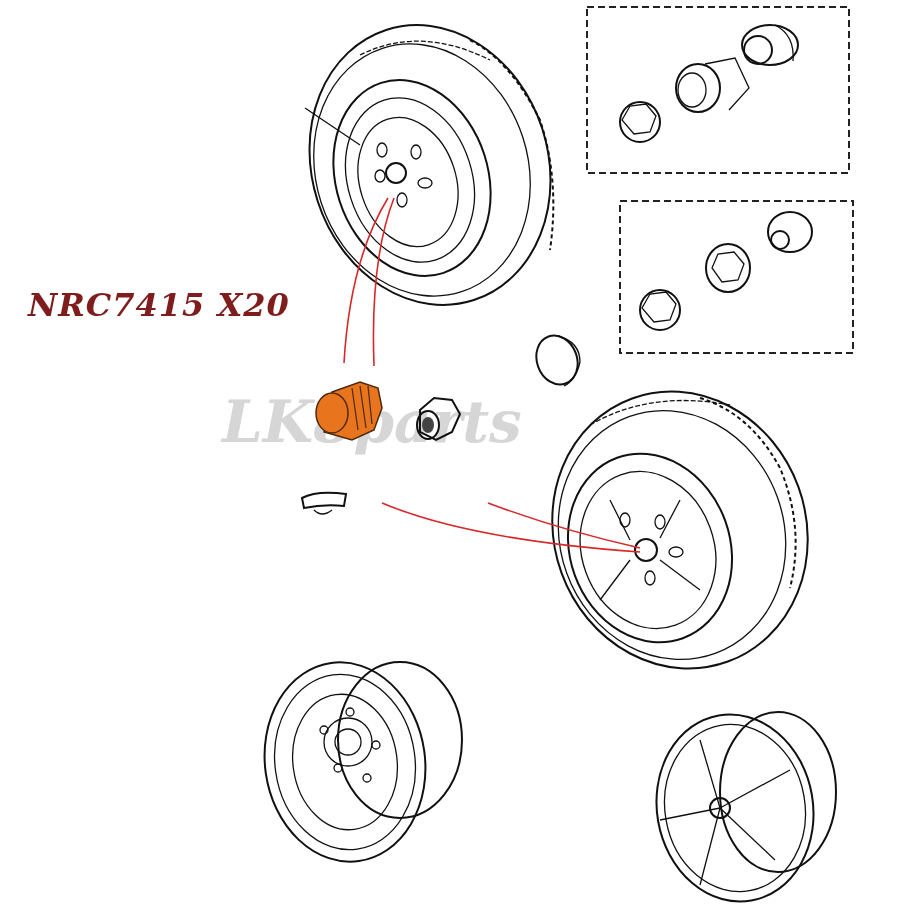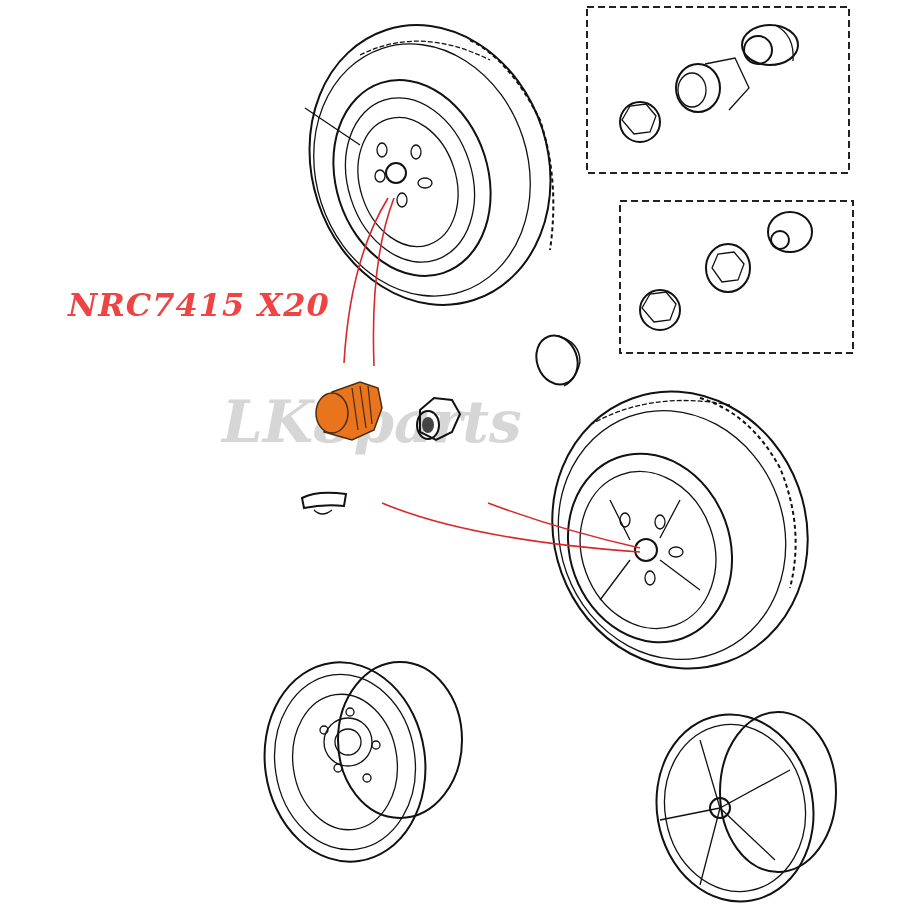--- a/index.html
+++ b/index.html
@@ -131,13 +131,13 @@
   </g>
 
   <g stroke="#D8282A" stroke-width="1.6" fill="none">
     <path d="M344 363 Q350 260 388 198"></path>
     <path d="M374 366 Q370 260 394 198"></path>
     <path d="M382 503 Q470 540 640 552"></path>
     <path d="M488 503 Q560 530 640 548"></path>
   </g>
 </svg>
 
-<div id="part-label" class="abs" style="color:#ef4444; z-index:2;margin-left:40px;">NRC7415 X20</div>
+<div id="part-label" class="abs" style="color:#7f1d1d; z-index:2;">NRC7415 X20</div>
 
 </body></html>

